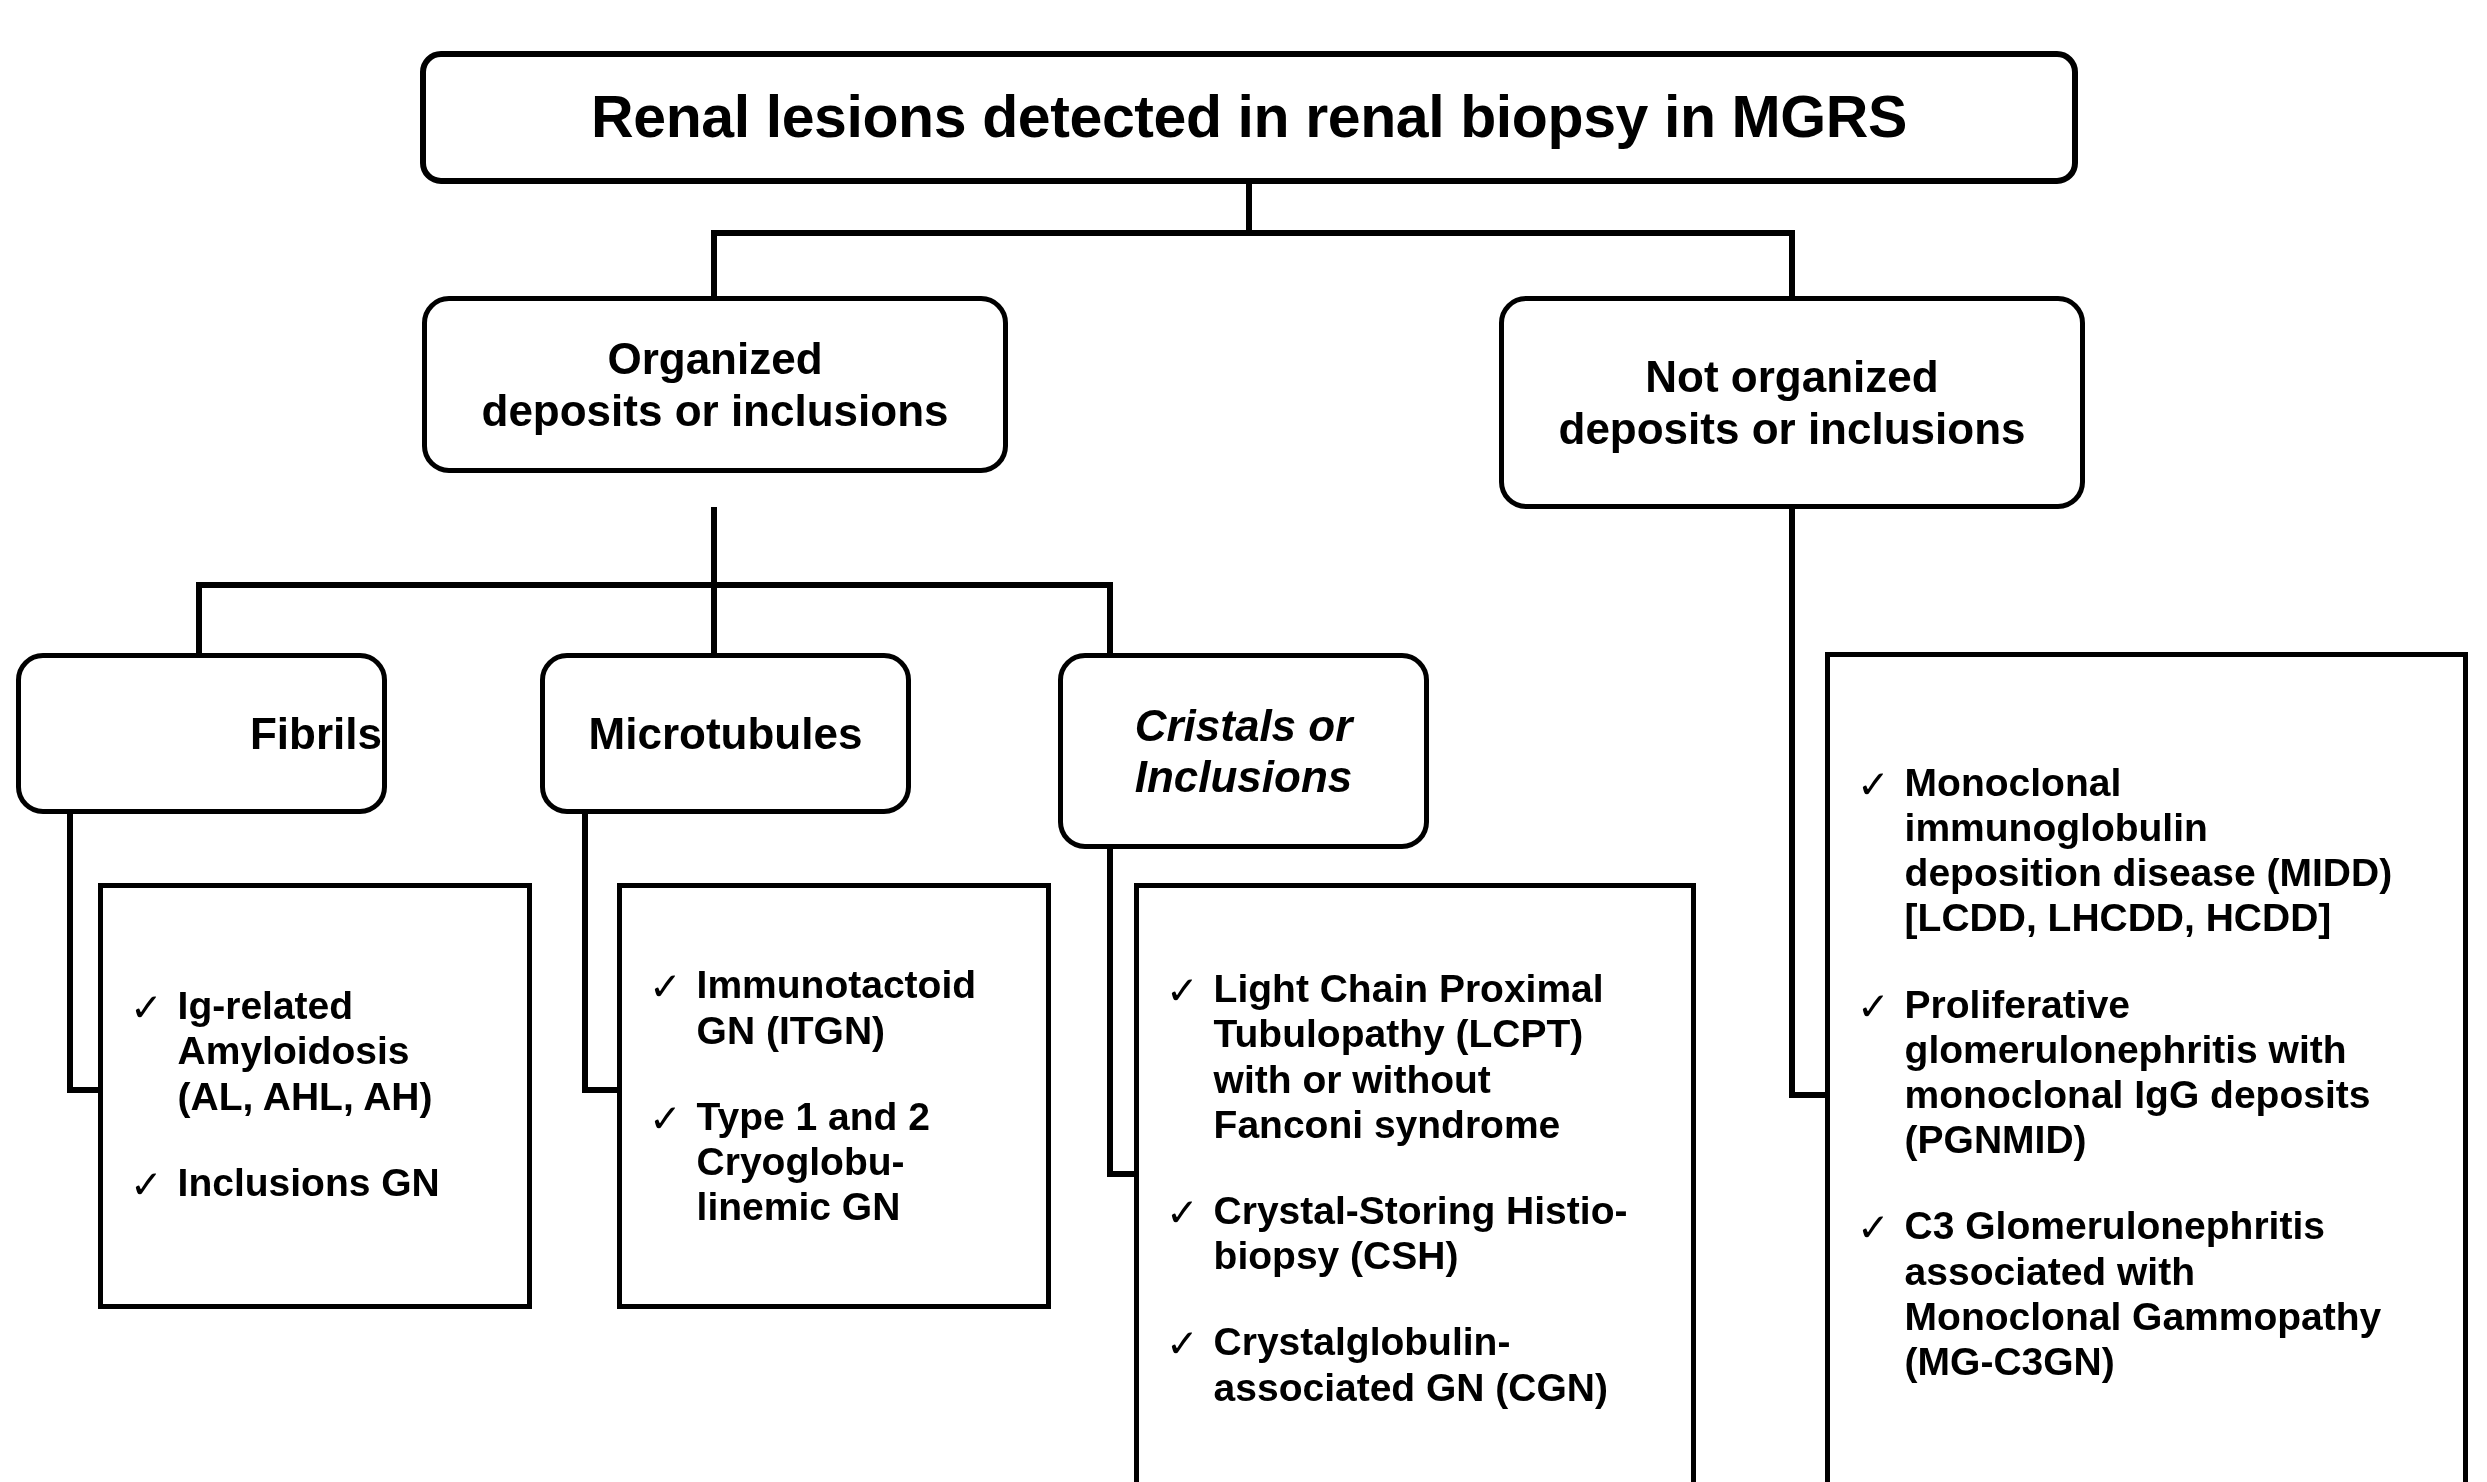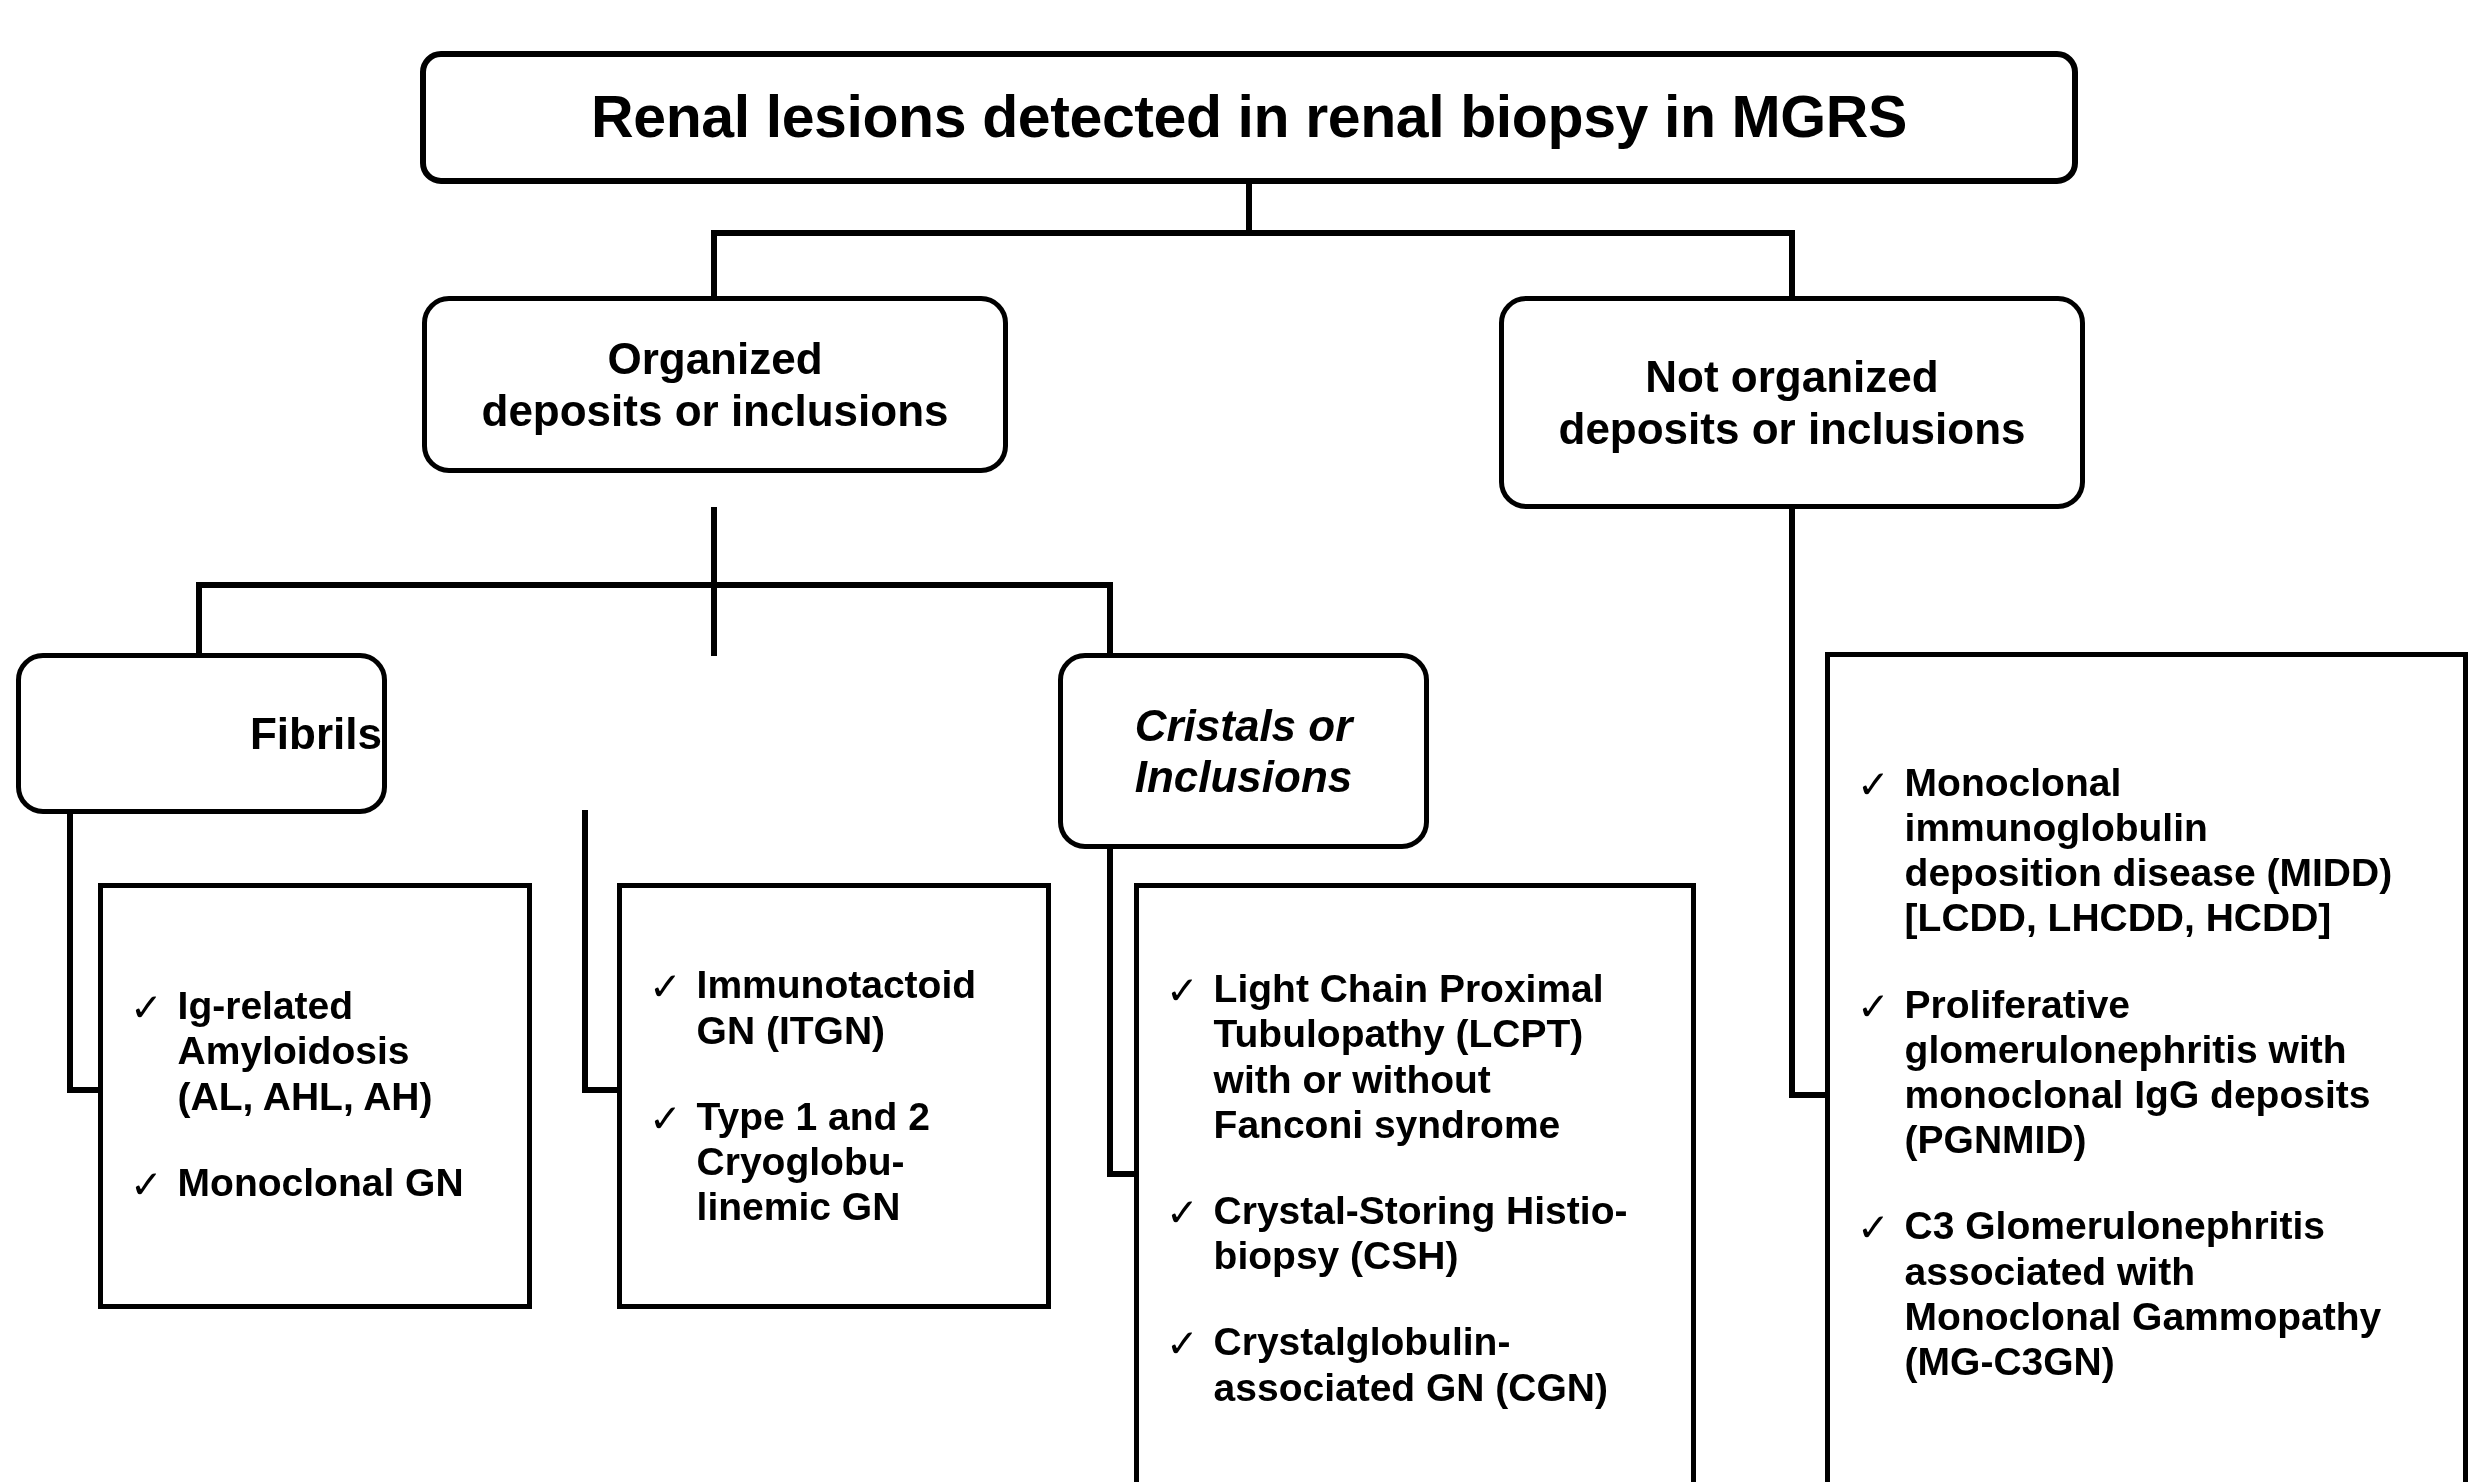--- a/index.html
+++ b/index.html
@@ -133,37 +133,40 @@
 
   <div class="node level2" style="left:1499px; top:271px; width:586px; height:213px; white-space:pre-line;">
     <span>Not organized
 deposits or inclusions</span>
   </div>
 
   <div class="node level3" style="left:16px; top:628px; width:371px; height:161px;justify-content:flex-end;">
     <span>Fibrils</span>
   </div>
 
+  <div class="node level3" style="left:540px; top:628px; width:371px; height:161px;">
+    <span>Microtubules</span>
+  </div>
 
   <div class="node level3" style="left:1058px; top:628px; width:371px; height:196px; white-space:pre-line;font-style:italic;">
     <span>Cristals or
 Inclusions</span>
   </div>
 
   <div class="listbox" id="box-fibrils" style="left:98px; top:858px; width:434px; height:426px;">
     <div class="inner">
       <div class="item">
         <span class="check">✓</span>
         <span class="item-text">Ig-related
 Amyloidosis
 (AL, AHL, AH)</span>
       </div>
       <div class="item">
         <span class="check">✓</span>
-        <span class="item-text">Monoclonal GN</span>
+        <span class="item-text">Inclusions GN</span>
       </div>
     </div>
   </div>
 
   <div class="listbox" id="box-microtub" style="left:617px; top:858px; width:434px; height:426px;">
     <div class="inner">
       <div class="item">
         <span class="check">✓</span>
         <span class="item-text">Immunotactoid
 GN (ITGN)</span>

